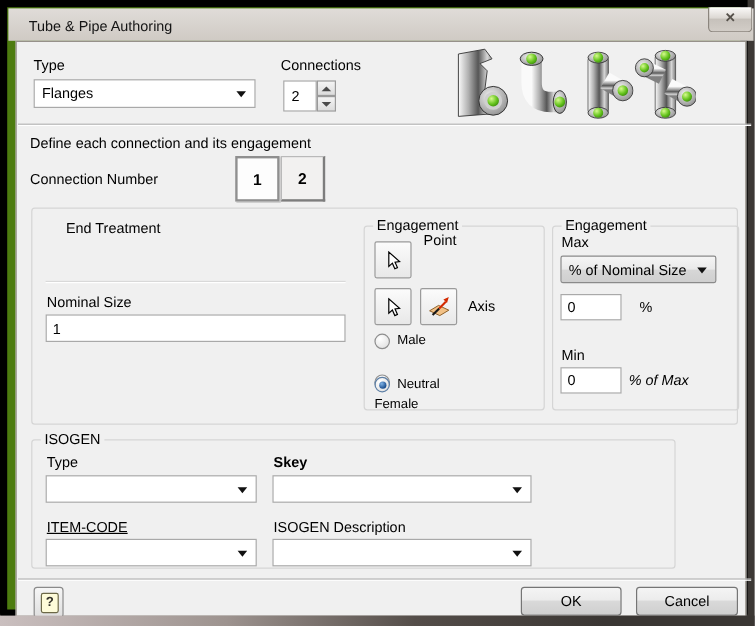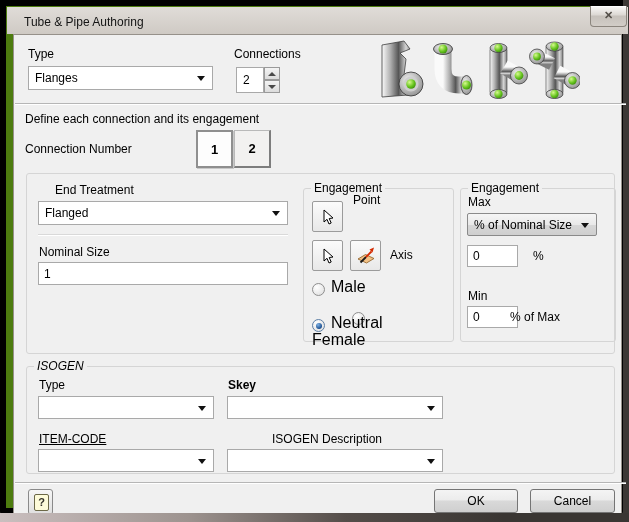--- a/index.html
+++ b/index.html
@@ -32,21 +32,21 @@
   .grp{position:absolute;border:1px solid #d5d5d5;border-radius:3px;box-sizing:border-box;}
   .grp > .gtitle{position:absolute;left:7px;top:-8px;background:#f0f0f0;padding:0 3px;font-size:12px;color:#000;white-space:nowrap;}
   
   .numbtn{position:absolute;width:37px;height:38px;box-sizing:border-box;font-size:13px;font-weight:bold;color:#000;text-align:center;line-height:36px;cursor:default;}
   .numbtn.sel{background:#fdfdfd;border:2px solid #8f8f8f;box-shadow:1px 1px 0 #c8c8c8;}
   .numbtn.unsel{background:#f2f1f0;border:1px solid #b9b9b9;border-right:2px solid #7d7d7d;border-bottom:2px solid #7d7d7d;}
   
   .toolbtn{position:absolute;width:31px;height:31px;box-sizing:border-box;background:linear-gradient(#fbfbfb,#e8e8e8);border:1px solid #9b9b9b;border-radius:2px;cursor:default;}
   .toolbtn svg{position:absolute;left:50%;top:50%;transform:translate(-50%,-50%);}
   
-  .radio{position:absolute;display:flex;align-items:flex-end;gap:6px;font-size:16px;color:#000;cursor:default;}
+  .radio{position:absolute;display:flex;align-items:flex-start;gap:6px;font-size:11px;color:#000;cursor:default;}
   .rdot{width:13px;height:13px;border-radius:50%;border:1px solid #8e8e8e;background:radial-gradient(circle at 35% 30%,#ffffff,#dcdcdc);box-sizing:border-box;position:relative;flex:0 0 auto;}
   .rdot.checked{border-color:#5d7fa5;}
   .rdot.checked::after{content:"";position:absolute;left:2.5px;top:2.5px;width:6px;height:6px;border-radius:50%;background:radial-gradient(circle at 35% 30%,#7fb2e5,#1c4f8f 70%);}
   
   .pbtn{position:absolute;height:24px;box-sizing:border-box;background:linear-gradient(#f4f4f4,#ececec 45%,#d9d9d9 50%,#cfcfcf);border:1px solid #757575;border-radius:3px;font-size:12px;color:#000;text-align:center;line-height:22px;cursor:default;}
   .helpbtn{position:absolute;left:22px;top:483px;width:25px;height:26px;box-sizing:border-box;background:linear-gradient(#f6f6f6,#dfdfdf);border:1px solid #8a8a8a;border-radius:3px;cursor:default;}
   .helpbub{position:absolute;left:5px;top:4px;width:13px;height:15px;background:#fdfbd9;border:1px solid #6b6847;border-radius:2px;font-size:11px;font-weight:bold;color:#33312a;text-align:center;line-height:14px;}
   .fit{position:absolute;}
   .bstrip{position:absolute;left:0;top:513px;width:629px;height:9px;background:linear-gradient(90deg,#cabfbf,#9d938f 30%,#544d49 55%,#3a3633 80%);}
 </style>
@@ -150,24 +150,20 @@
     <div class="hsep" style="left:9px;top:97px;width:611px;"></div>
 
     <span class="lbl" style="left:19px;top:106px;">Define each connection and its engagement</span>
     <span class="lbl" style="left:19px;top:136px;">Connection Number</span>
     <div class="numbtn sel" style="left:190px;top:124px;">1</div>
     <div class="numbtn unsel" style="left:228px;top:124px;">2</div>
 
     <div class="grp" style="left:20px;top:167px;width:589px;height:181px;"></div>
 
     <span class="lbl" style="left:33px;top:177px;margin-left:16px;">End Treatment</span>
-    <div class="combo" style="left:32px;top:195px;width:250px;height:24px;">
-      <span class="txt">Flanged</span>
-      <span class="arr"></span>
-    </div>
     <div class="hsep light" style="left:32px;top:228px;width:250px;"></div>
     <span class="lbl" style="left:33px;top:239px;">Nominal Size</span>
     <input class="tin" style="left: 32px; top: 256px; width: 250px; height: 23px;" value="1">
 
     <div class="grp" style="left:297px;top:182px;width:151px;height:154px;">
       <span class="gtitle">Engagement</span>
     </div>
     <div class="toolbtn" style="left:306px;top:195px;">
       <svg width="16" height="16" viewBox="0 0 16 16">
         <path d="M4 1 L4 13 L7 10.3 L9 15 L11.2 14 L9.2 9.5 L13 9 Z" fill="#ffffff" stroke="#000" stroke-width="1"></path>
@@ -206,41 +202,41 @@
     </div>
     <span class="lbl" style="left:462px;top:189px;">Max</span>
     <div class="combo gray" style="left:461px;top:207px;width:130px;height:23px;">
       <span class="txt">% of Nominal Size</span>
       <span class="arr"></span>
     </div>
     <input class="tin" style="left: 461px; top: 239px; width: 51px; height: 22px;" value="0">
     <span class="lbl" style="left:527px;top:243px;">%</span>
     <span class="lbl" style="left:462px;top:283px;">Min</span>
     <input class="tin" style="left: 461px; top: 300px; width: 51px; height: 22px;" value="0">
-    <span class="lbl" style="left:504px;top:304px;">% of Max</span>
-
-    <div class="grp" style="left:20px;top:360px;width:589px;height:108px;font-style:italic;">
+    <span class="lbl" style="left:518px;top:304px;font-style:italic;">% of Max</span>
+
+    <div class="grp" style="left:20px;top:360px;width:537px;height:108px;">
       <span class="gtitle">ISOGEN</span>
     </div>
     <span class="lbl" style="left:33px;top:372px;">Type</span>
     <div class="combo" style="left:32px;top:390px;width:176px;height:23px;">
       <span class="txt"></span>
       <span class="arr"></span>
     </div>
     <span class="lbl" style="left:222px;top:372px;font-weight:bold;">Skey</span>
     <div class="combo" style="left:221px;top:390px;width:216px;height:23px;">
       <span class="txt"></span>
       <span class="arr"></span>
     </div>
     <span class="lbl" style="left:33px;top:426px;text-decoration:underline;">ITEM-CODE</span>
     <div class="combo" style="left:32px;top:443px;width:176px;height:23px;">
       <span class="txt"></span>
       <span class="arr"></span>
     </div>
-    <span class="lbl" style="left:222px;top:426px;margin-left:44px;">ISOGEN Description</span>
+    <span class="lbl" style="left:222px;top:426px;">ISOGEN Description</span>
     <div class="combo" style="left:221px;top:443px;width:216px;height:23px;">
       <span class="txt"></span>
       <span class="arr"></span>
     </div>
 
     <div class="hsep" style="left:9px;top:476px;width:611px;"></div>
     <div class="helpbtn">
       <span class="helpbub">?</span>
     </div>
     <div class="pbtn" style="left:524px;top:483px;width:85px;">Cancel</div>

